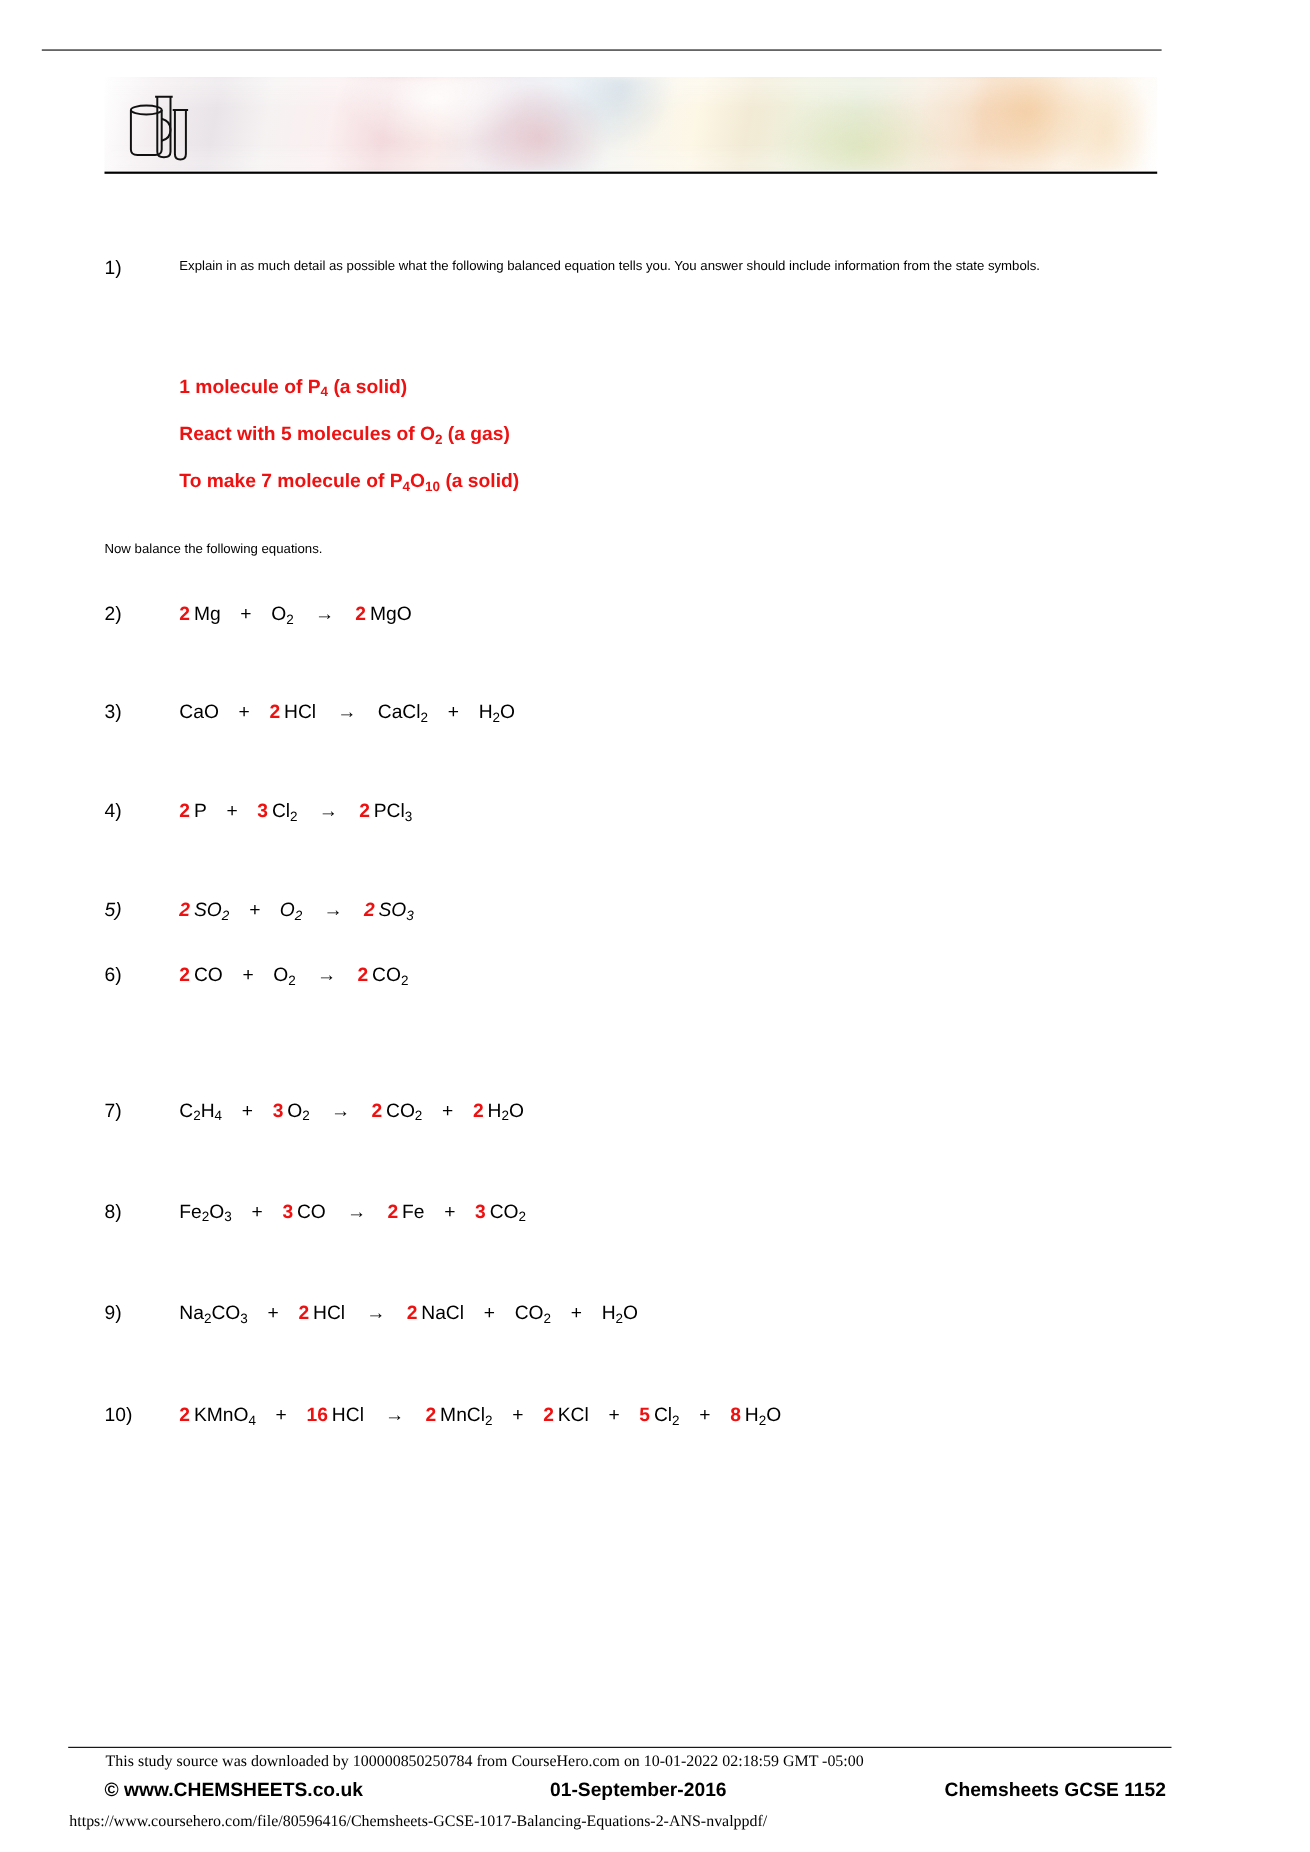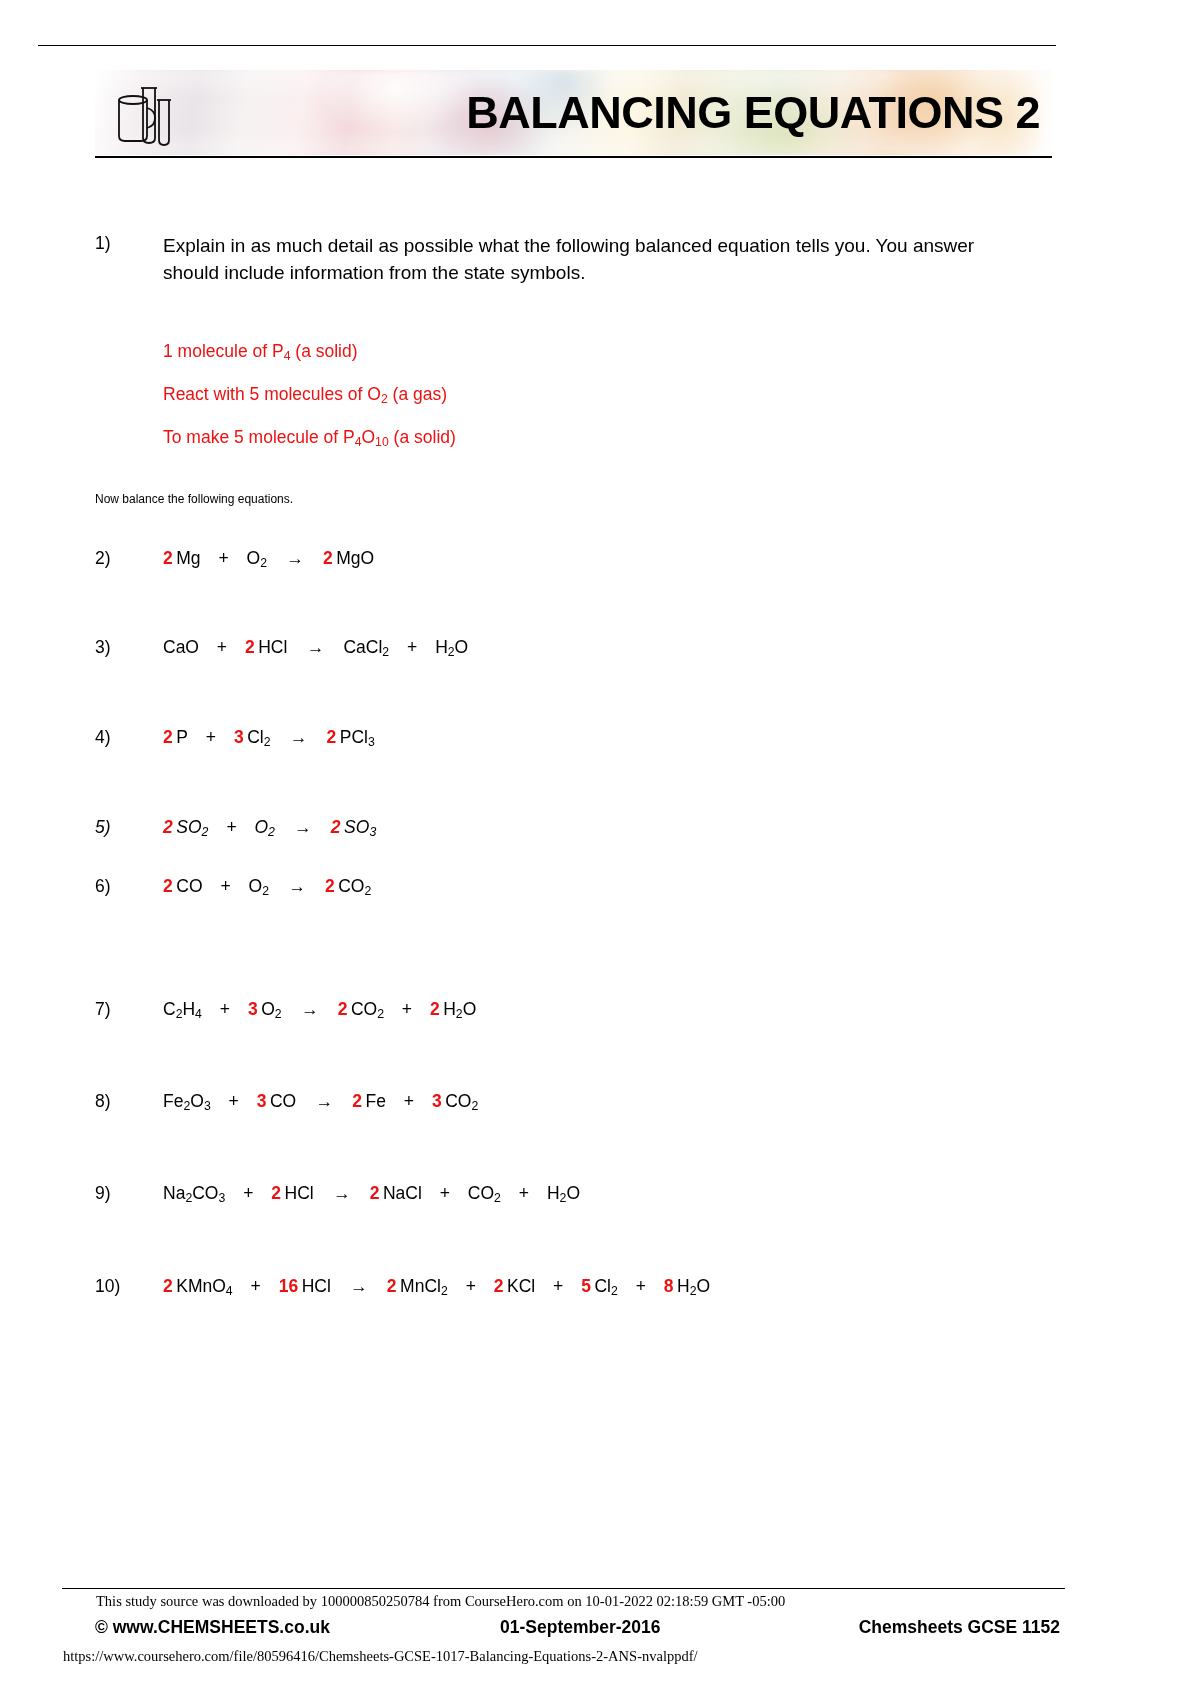--- a/index.html
+++ b/index.html
@@ -107,37 +107,37 @@
   }
   .q-num {
     position: absolute;
     left: 95px;
     font-size: 17.5px;
   }
   .q-text {
     position: absolute;
     left: 163px;
     width: 868px;
-    font-size: 19px;
+    font-size: 12px;
     line-height: 1.42;
   }
 
   .eqn-center {
     position: absolute;
     left: 163px;
     width: 868px;
     text-align: center;
     font-size: 17.5px;
   }
 
   .red-answer {
     position: absolute;
     left: 163px;
     color: #ee1111;
-    font-weight: normal;
+    font-weight: bold;
     font-size: 17.5px;
     white-space: nowrap;
   }
 
   .plain-line {
     position: absolute;
     left: 95px;
     font-size: 12px;
   }
 
@@ -234,36 +234,35 @@
       <g fill="none" stroke="#111" stroke-width="1.8">
         <path d="M12 22 L12 58 Q12 63 18 63 L34 63 Q40 63 40 58 L40 22"></path>
         <ellipse cx="26" cy="22" rx="14" ry="4"></ellipse>
         <path d="M40 30 Q48 32 48 40 Q48 48 40 50"></path>
         <path d="M36 10 L36 60 Q36 65 42 65 Q48 65 48 60 L48 10"></path>
         <path d="M34 10 L50 10"></path>
         <path d="M52 22 L52 62 Q52 67 57 67 Q62 67 62 62 L62 22"></path>
         <path d="M50 22 L64 22"></path>
       </g>
     </svg>
-    <div class="banner-title">BALANCING EQUATIONS 2</div>
   </div>
   <div class="banner-bottom-rule"></div>
 
   <div class="q-num" style="top:233px;">1)</div>
   <div class="q-text" style="top:233px;">Explain in as much detail as possible what the following balanced equation tells you.  You answer should include information from the state symbols.</div>
 
 
   <div class="red-answer" style="top:341px;">
     <span>1 molecule of P</span><sub>4</sub>&nbsp;<span>(a solid)</span>
   </div>
   <div class="red-answer" style="top:384px;">
     <span>React with 5 molecules of O</span><sub>2</sub>&nbsp;<span>(a gas)</span>
   </div>
   <div class="red-answer" style="top:427px;">
-    <span>To make 5 molecule of P</span><sub>4</sub><span>O</span><sub>10</sub>&nbsp;<span>(a solid)</span>
+    <span>To make 7 molecule of P</span><sub>4</sub><span>O</span><sub>10</sub>&nbsp;<span>(a solid)</span>
   </div>
 
   <div class="plain-line" style="top:492px;">Now balance the following equations.</div>
 
   <div id="equation-list">
       <div class="eq-row" style="top: 548px;"><span class="lbl">2)</span><span class="term"><span class="coef">2</span> <span>Mg</span></span><span class="op" style="width: 46px;">+</span><span class="term"><span>O</span><sub>2</sub></span><span class="op" style="width: 56px;">→</span><span class="term"><span class="coef">2</span> <span>MgO</span></span></div>
       <div class="eq-row" style="top: 637px;"><span class="lbl">3)</span><span class="term"><span>CaO</span></span><span class="op" style="width: 46px;">+</span><span class="term"><span class="coef">2</span> <span>HCl</span></span><span class="op" style="width: 56px;">→</span><span class="term"><span>CaCl</span><sub>2</sub></span><span class="op" style="width: 46px;">+</span><span class="term"><span>H</span><sub>2</sub><span>O</span></span></div>
       <div class="eq-row" style="top: 727px;"><span class="lbl">4)</span><span class="term"><span class="coef">2</span> <span>P</span></span><span class="op" style="width: 46px;">+</span><span class="term"><span class="coef">3</span> <span>Cl</span><sub>2</sub></span><span class="op" style="width: 56px;">→</span><span class="term"><span class="coef">2</span> <span>PCl</span><sub>3</sub></span></div>
       <div class="eq-row" style="top: 817px; font-style: italic;"><span class="lbl">5)</span><span class="term"><span class="coef">2</span> <span>SO</span><sub>2</sub></span><span class="op" style="width: 46px;">+</span><span class="term"><span>O</span><sub>2</sub></span><span class="op" style="width: 56px;">→</span><span class="term"><span class="coef">2</span> <span>SO</span><sub>3</sub></span></div>
       <div class="eq-row" style="top: 876px;"><span class="lbl">6)</span><span class="term"><span class="coef">2</span> <span>CO</span></span><span class="op" style="width: 46px;">+</span><span class="term"><span>O</span><sub>2</sub></span><span class="op" style="width: 56px;">→</span><span class="term"><span class="coef">2</span> <span>CO</span><sub>2</sub></span></div>

